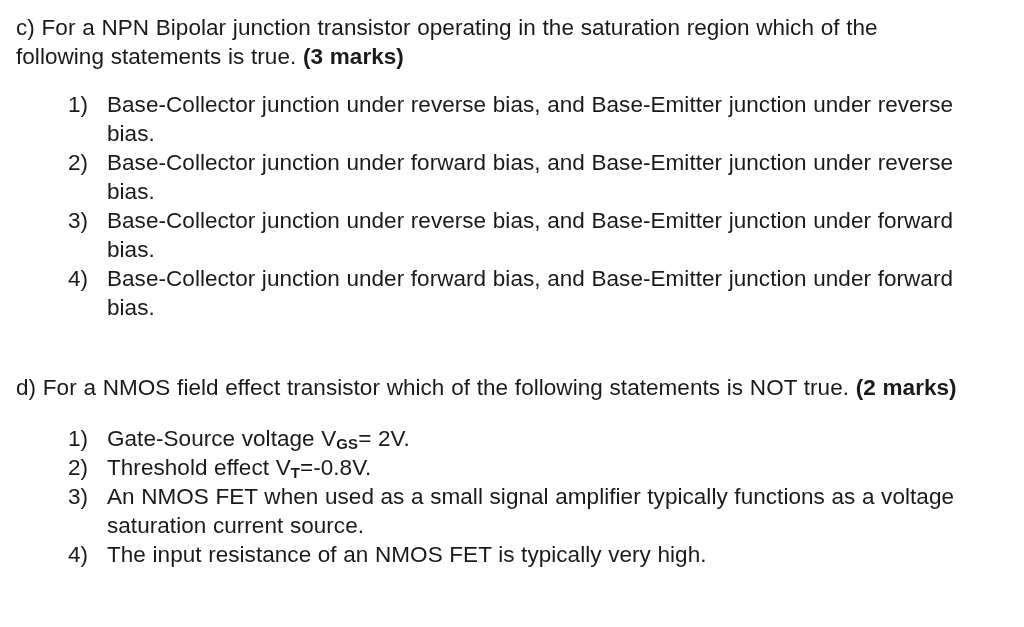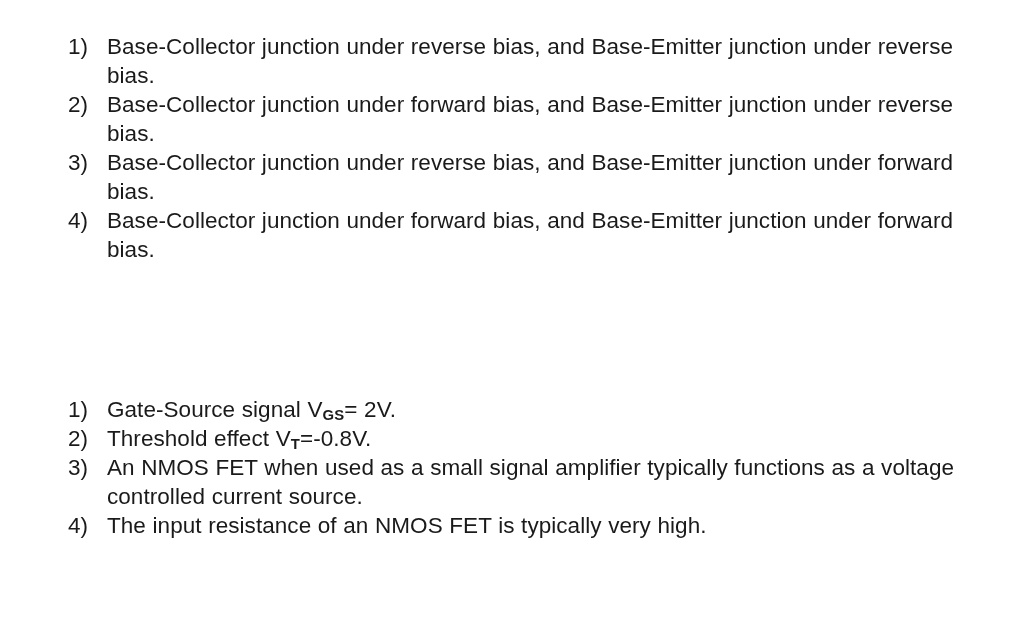--- a/index.html
+++ b/index.html
@@ -85,20 +85,21 @@
     font-weight: bold;
   }
 </style>
 </head>
 <body>
 
 <div class="page">
 
   <section class="question-block" id="question-c">
 
+    <p class="q-stem"><span>c) For a NPN Bipolar junction transistor operating in the saturation region which of the following statements is true. </span><span class="q-marks">(3 marks)</span></p>
 
     <ol class="answer-list" id="list-c">
 
       <li class="answer-item">
         <span class="answer-num">1)</span>
         <span class="answer-text">Base-Collector junction under reverse bias, and Base-Emitter junction under reverse bias.</span>
       </li>
 
       <li class="answer-item">
         <span class="answer-num">2)</span>
@@ -113,36 +114,37 @@
       <li class="answer-item">
         <span class="answer-num">4)</span>
         <span class="answer-text">Base-Collector junction under forward bias, and Base-Emitter junction under forward bias.</span>
       </li>
 
     </ol>
   </section>
 
   <section class="question-block" id="question-d">
 
+    <p class="q-stem"><span>d) For a NMOS field effect transistor which of the following statements is NOT true. </span><span class="q-marks">(2 marks)</span></p>
 
     <ol class="answer-list" id="list-d">
 
       <li class="answer-item">
         <span class="answer-num">1)</span>
-        <span class="answer-text"><span>Gate-Source signal V</span><sub>GS</sub><span>= 2V.</span></span>
+        <span class="answer-text"><span>Gate-Source voltage V</span><sub>GS</sub><span>= 2V.</span></span>
       </li>
 
       <li class="answer-item">
         <span class="answer-num">2)</span>
         <span class="answer-text"><span>Threshold effect V</span><sub>T</sub><span>=-0.8V.</span></span>
       </li>
 
       <li class="answer-item">
         <span class="answer-num">3)</span>
-        <span class="answer-text">An NMOS FET when used as a small signal amplifier typically functions as a voltage controlled current source.</span>
+        <span class="answer-text">An NMOS FET when used as a small signal amplifier typically functions as a voltage saturation current source.</span>
       </li>
 
       <li class="answer-item">
         <span class="answer-num">4)</span>
         <span class="answer-text">The input resistance of an NMOS FET is typically very high.</span>
       </li>
 
     </ol>
   </section>
 

